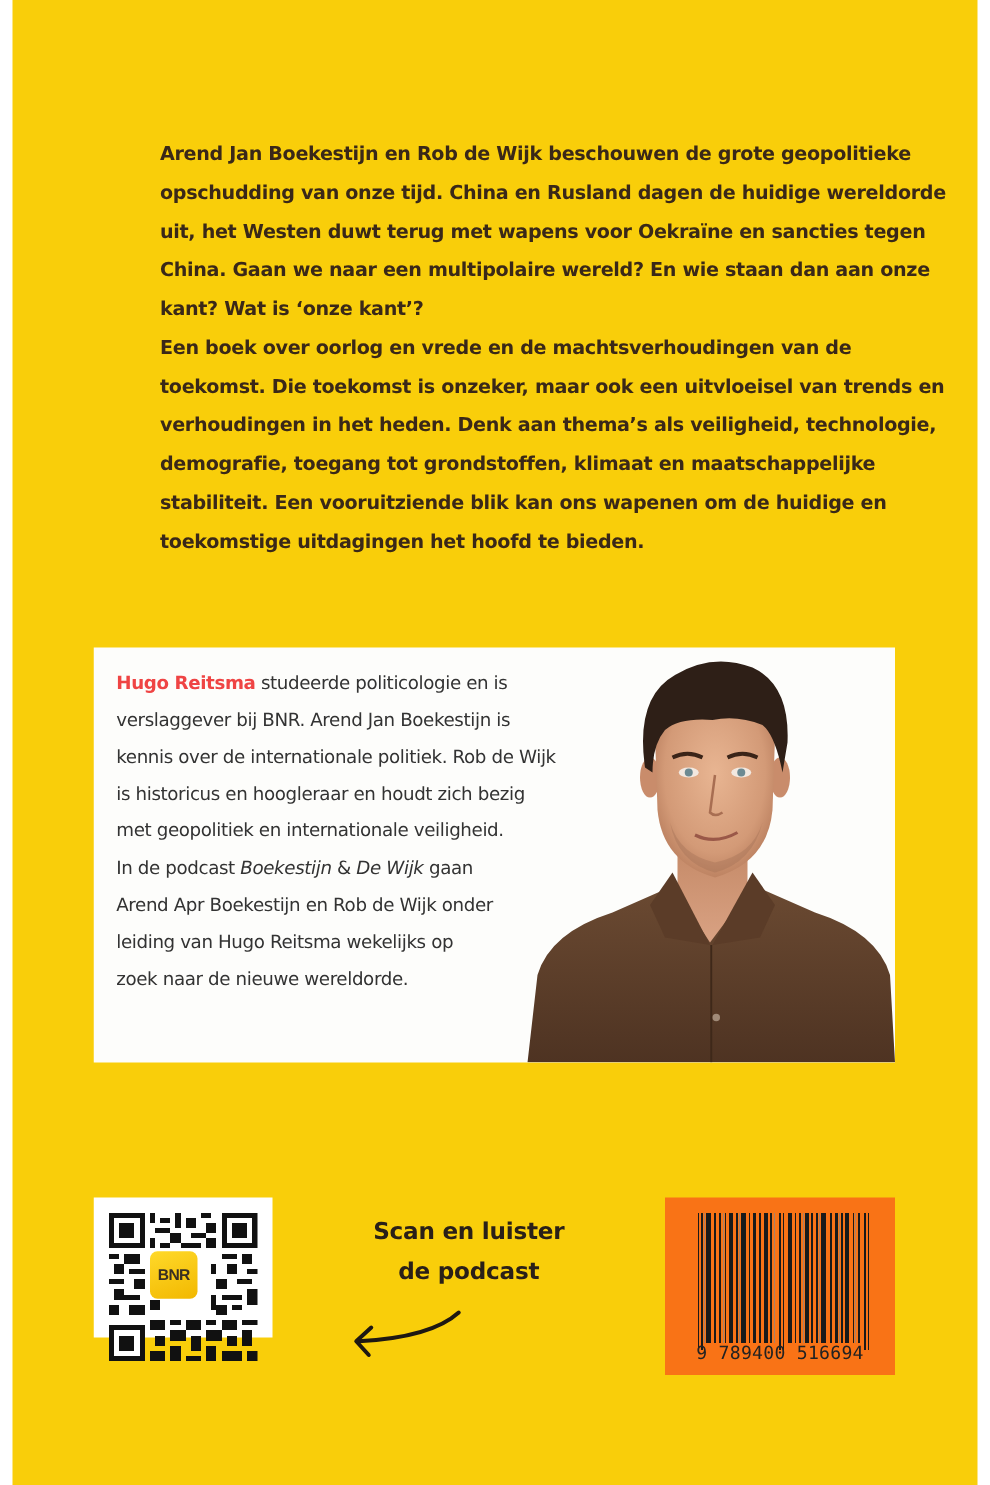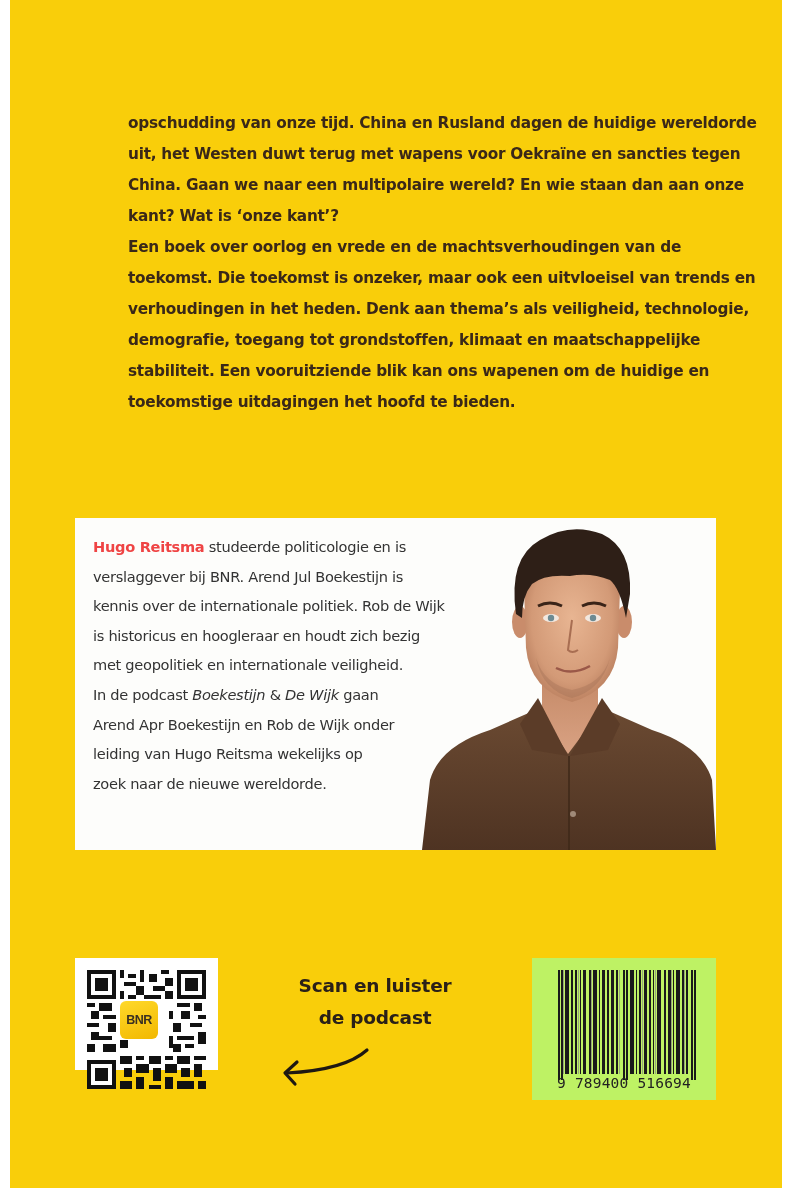--- a/index.html
+++ b/index.html
@@ -43,52 +43,53 @@
     font-family: "Liberation Sans", sans-serif;
   }
   .scan-cta {
     position: absolute; left: 280px; top: 970px; width: 190px; text-align: center;
     color: #2a2018; font-weight: bold; font-size: 18.5px; line-height: 32px; letter-spacing: -0.2px;
   }
   .scan-cta .line { display: block; white-space: nowrap; }
   .arrow { position: absolute; left: 275px; top: 1040px; width: 100px; height: 50px; }
 
   .barcode-box {
-    position: absolute; left: 532px; top: 958px; width: 184px; height: 142px; background: #bef264;
+    position: absolute; left: 532px; top: 958px; width: 184px; height: 142px; background: #f97316;
   }
   .barcode { position: absolute; left: 26px; top: 12px; width: 140px; height: 110px; }
   .isbn {
     position: absolute; left: 12px; top: 117px; width: 160px; text-align: center;
     font-family: "DejaVu Sans Mono", "Liberation Mono", monospace; font-size: 14.5px;
     color: #222; letter-spacing: 0.2px; background: transparent;
   }
 </style>
 </head>
 <body>
 
 <div class="cover">
 
   <div class="blurb">
+    <span class="line">Arend Jan Boekestijn en Rob de Wijk beschouwen de grote geopolitieke</span>
     <span class="line">opschudding van onze tijd. China en Rusland dagen de huidige wereldorde</span>
     <span class="line">uit, het Westen duwt terug met wapens voor Oekraïne en sancties tegen</span>
     <span class="line">China. Gaan we naar een multipolaire wereld? En wie staan dan aan onze</span>
     <span class="line">kant? Wat is ‘onze kant’?</span>
     <span class="line">Een boek over oorlog en vrede en de machtsverhoudingen van de</span>
     <span class="line">toekomst. Die toekomst is onzeker, maar ook een uitvloeisel van trends en</span>
     <span class="line">verhoudingen in het heden. Denk aan thema’s als veiligheid, technologie,</span>
     <span class="line">demografie, toegang tot grondstoffen, klimaat en maatschappelijke</span>
     <span class="line">stabiliteit. Een vooruitziende blik kan ons wapenen om de huidige en</span>
     <span class="line">toekomstige uitdagingen het hoofd te bieden.</span>
   </div>
 </div>
 
 <div class="bio-box">
   <div class="bio-text">
     <span class="line"><b>Hugo Reitsma</b><span> studeerde politicologie en is</span></span>
-    <span class="line">verslaggever bij BNR. Arend Jul Boekestijn is</span>
+    <span class="line">verslaggever bij BNR. Arend Jan Boekestijn is</span>
     <span class="line">kennis over de internationale politiek. Rob de Wijk</span>
     <span class="line">is historicus en hoogleraar en houdt zich bezig</span>
     <span class="line">met geopolitiek en internationale veiligheid.</span>
     <span class="line"><span>In de podcast </span><i>Boekestijn</i><span> &amp; </span><i>De Wijk</i><span> gaan</span></span>
     <span class="line">Arend Apr Boekestijn en Rob de Wijk onder</span>
     <span class="line">leiding van Hugo Reitsma wekelijks op</span>
     <span class="line">zoek naar de nieuwe wereldorde.</span>
   </div>
 
   <svg class="photo" viewBox="0 0 296 332" xmlns="http://www.w3.org/2000/svg">

